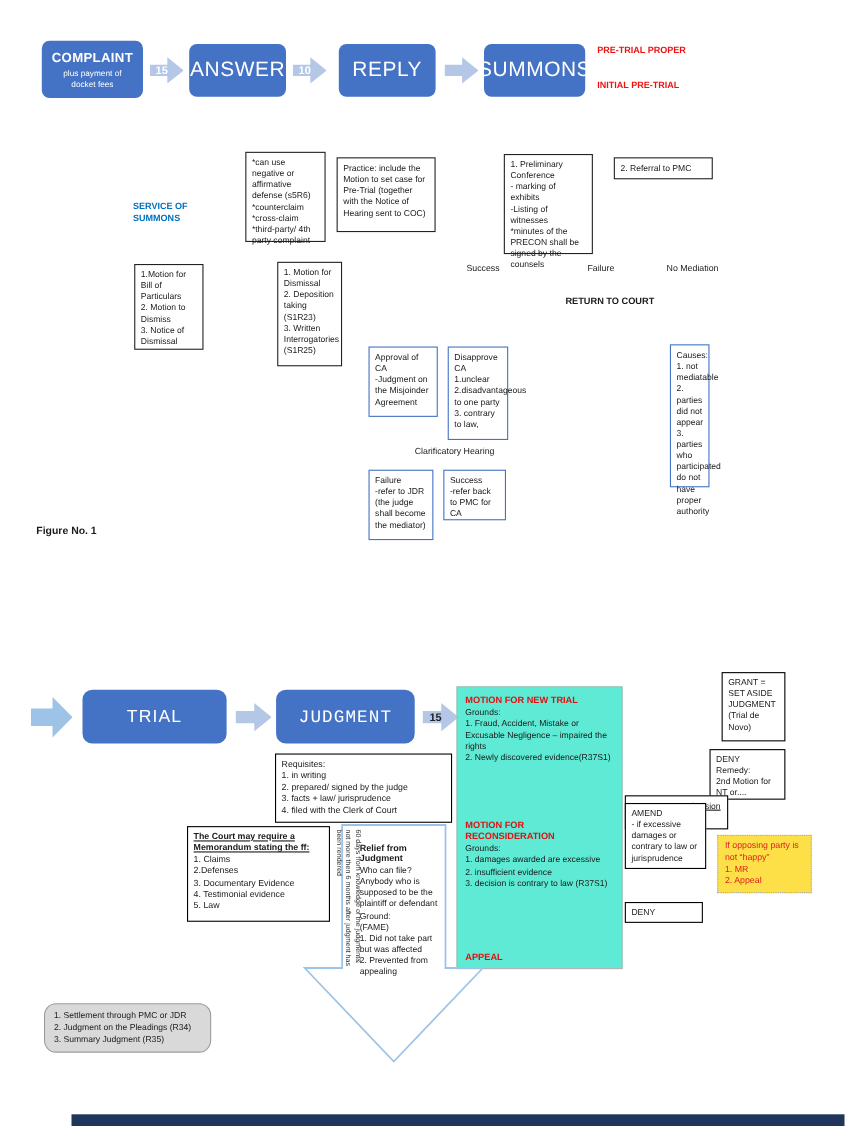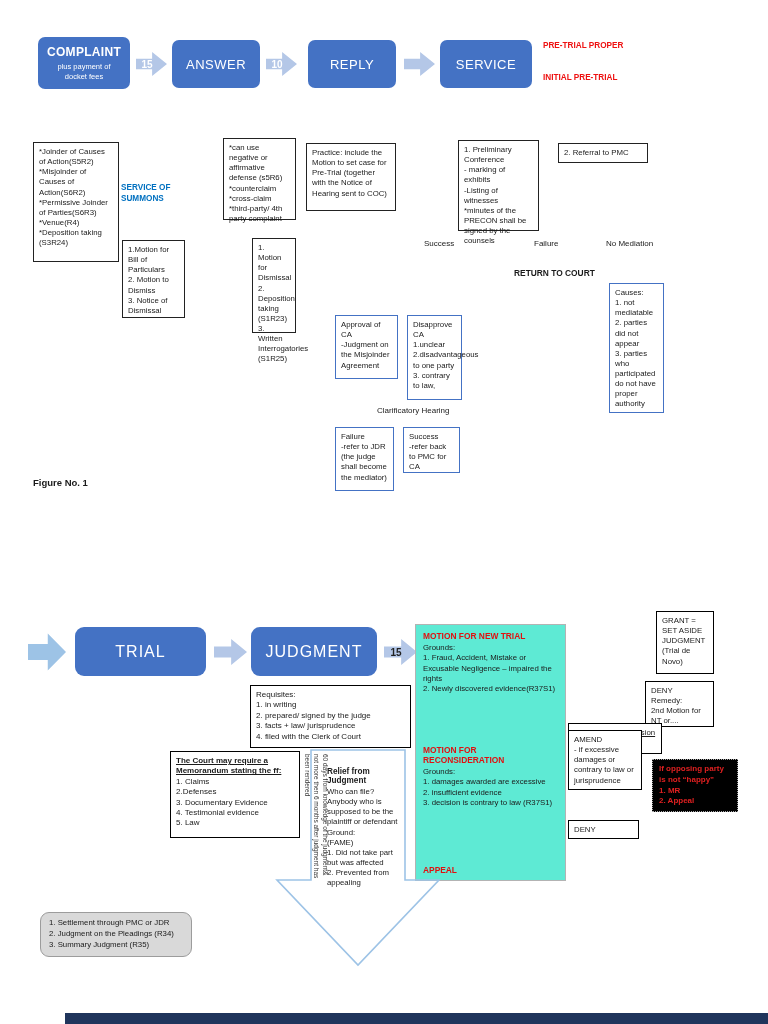--- a/index.html
+++ b/index.html
@@ -6,37 +6,37 @@
   .canvas{position:relative;width:768px;height:1024px;background:#ffffff;overflow:hidden;
           font-family:"Liberation Sans",sans-serif;color:#1a1a1a;}
   .abs{position:absolute;box-sizing:border-box;}
   .pre{white-space:pre-wrap;}
   
   .flowbox{background:#4472C4;color:#fff;border-radius:7px;display:flex;flex-direction:column;
            align-items:center;justify-content:center;text-align:center;}
   .flowbox .t1{font-size:12px;font-weight:bold;letter-spacing:.3px;}
   .flowbox .t2{font-size:7.5px;margin-top:3px;line-height:1.3;}
   .flowbox.big{font-size:16px;letter-spacing:1px;color:#fff;}
-  .flowname{font-size:13px;letter-spacing:.5px;text-align:right;}
+  .flowname{font-size:19px;letter-spacing:.5px;text-align:right;}
   
   .barrow{background:#B4C7E7;display:flex;align-items:center;justify-content:center;
           clip-path:polygon(0 30%,52% 30%,52% 4%,100% 50%,52% 96%,52% 70%,0 70%);}
   .barrow span{font-size:10px;font-weight:bold;color:#fff;margin-right:9px;}
   .barrow.dark span{color:#222;}
   .barrow.lead{background:#9DC3E6;}
   
   .box{background:#fff;border:1px solid #222;padding:4px 5px;font-size:7.8px;line-height:1.3;}
   .box.blue{border:1px solid #4472C4;}
   .box.thick{border:1.8px solid #000;}
   .box.med{border:1.4px solid #000;}
   .lbl{font-size:8px;}
   .red{color:#EE1111;font-weight:bold;font-size:8.2px;}
   .bluetxt{color:#0070C0;font-weight:bold;font-size:8.2px;line-height:1.3;}
   .boldlbl{font-weight:bold;font-size:8.4px;}
-  .dotted{border:1.3px dotted #aaa;color:#E02020;font-size:8px;line-height:1.35;padding:4px 6px;background:#000000;font-weight:bold;}
+  .dotted{border:1.3px dotted #aaa;color:#E02020;font-size:8px;line-height:1.35;padding:4px 6px;background:#fde047;}
   .grayround{background:#D9D9D9;border:1px solid #9c9c9c;border-radius:9px;padding:5px 8px;font-size:7.8px;line-height:1.4;}
   .vnote{font-size:6.5px;line-height:1.35;color:#333;transform:rotate(90deg) translateY(-100%);transform-origin:top left;}
   .panelhead{font-size:8.4px;font-weight:bold;color:#E01010;margin-bottom:2px;}
   .panelbody{font-size:7.8px;line-height:1.32;}
   .relief .h{font-weight:bold;font-size:8.2px;margin-bottom:2px;}
   .relief .b{font-size:7.8px;line-height:1.3;}
   .memohead{text-decoration:underline;font-weight:bold;}
   .bottombar{background:#20355C;}
 </style>
 </head>
@@ -56,77 +56,72 @@
     <div class="flowname">ANSWER</div>
   </div>
   <div class="abs barrow" style="left:266px;top:51px;width:31px;height:26px;">
     <span>10</span>
   </div>
   <div class="abs flowbox" style="left:308px;top:40px;width:88px;height:48px;">
     <div class="flowname">REPLY</div>
   </div>
   <div class="abs barrow" style="left:404px;top:51px;width:31px;height:26px;"></div>
   <div class="abs flowbox" style="left:440px;top:40px;width:92px;height:48px;">
-    <div class="flowname">SERVICE</div>
+    <div class="flowname">SUMMONS</div>
   </div>
   <div class="abs red" style="left:543px;top:41px;width:95px;">PRE-TRIAL PROPER</div>
   <div class="abs red" style="left:543px;top:73px;width:95px;">INITIAL PRE-TRIAL</div>
 
-  <div class="abs box pre" style="left:33px;top:142px;width:86px;height:120px;">*Joinder of Causes of Action(S5R2)
-*Misjoinder of Causes of Action(S6R2)
-*Permissive Joinder of Parties(S6R3)
-*Venue(R4)
-*Deposition taking (S3R24)</div>
   <div class="abs bluetxt" style="left:121px;top:183px;width:50px;">SERVICE OF SUMMONS</div>
   <div class="abs box pre" style="left:175px;top:138px;width:73px;height:82px;margin-left:48px;">*can use negative or affirmative defense (s5R6)
 *counterclaim
 *cross-claim
 *third-party/ 4th party complaint</div>
   <div class="abs box pre" style="left:306px;top:143px;width:90px;height:68px;">Practice: include the Motion to set case for Pre-Trial (together with the Notice of Hearing sent to COC)</div>
   <div class="abs box pre" style="left:458px;top:140px;width:81px;height:91px;">1. Preliminary Conference
 - marking of exhibits
 -Listing of witnesses
 *minutes of the PRECON shall be signed by the counsels</div>
   <div class="abs box" style="left:558px;top:143px;width:90px;height:20px;">2. Referral to PMC</div>
 
   <div class="abs box pre" style="left:122px;top:240px;width:63px;height:78px;">1.Motion for Bill of Particulars
 2. Motion to Dismiss
 3. Notice of Dismissal</div>
-  <div class="abs box pre" style="left:252px;top:238px;width:44px;height:95px;">1. Motion for Dismissal
+  <div class="abs box pre" style="left:252px;top:238px;width:59px;height:95px;">1. Motion for Dismissal
 2. Deposition taking (S1R23)
 3. Written Interrogatories (S1R25)</div>
 
   <div class="abs lbl" style="left:424px;top:239px;">Success</div>
   <div class="abs lbl" style="left:534px;top:239px;">Failure</div>
   <div class="abs lbl" style="left:606px;top:239px;">No Mediation</div>
   <div class="abs boldlbl" style="left:514px;top:268px;">RETURN TO COURT</div>
 
   <div class="abs box blue pre" style="left:335px;top:315px;width:63px;height:64px;">Approval of CA
 -Judgment on the Misjoinder Agreement</div>
   <div class="abs box blue pre" style="left:407px;top:315px;width:55px;height:85px;">Disapprove CA
 1.unclear
 2.disadvantageous to one party
 3. contrary to law,</div>
-  <div class="abs box blue pre" style="left:609px;top:283px;width:55px;height:130px;">Causes:
+  <div class="abs box blue pre" style="left:609px;top:313px;width:36px;height:130px;">Causes:
 1. not mediatable
 2. parties did not appear
 3. parties who participated do not have proper authority</div>
 
   <div class="abs lbl" style="left:377px;top:406px;">Clarificatory Hearing</div>
   <div class="abs box blue pre" style="left:335px;top:427px;width:59px;height:64px;">Failure
 -refer to JDR (the judge shall become the mediator)</div>
   <div class="abs box blue pre" style="left:403px;top:427px;width:57px;height:46px;">Success
 -refer back to PMC for CA</div>
 
   <div class="abs boldlbl" style="left:33px;top:477px;font-size:9.5px;">Figure No. 1</div>
 
   <div class="abs barrow lead" style="left:28px;top:632px;width:38px;height:40px;"></div>
   <div class="abs flowbox big" style="left:75px;top:627px;width:131px;height:49px;border-radius:9px;">TRIAL</div>
   <div class="abs barrow" style="left:214px;top:638px;width:33px;height:28px;"></div>
-  <div class="abs flowbox big" style="left:251px;top:627px;width:126px;height:49px;border-radius:9px;">JUDGMENT</div>
+  <div class="abs flowbox big" style="left:251px;top:627px;width:126px;height:49px;border-radius:9px;font-family:Liberation Mono, monospace;">JUDGMENT</div>
   <div class="abs barrow dark" style="left:384px;top:638px;width:33px;height:28px;">
     <span>15</span>
   </div>
 
   <div class="abs" style="left:415px;top:624px;width:151px;height:257px;border:1px solid #b3b3b3;background:#5eead4;">
     <div class="abs" style="left:7px;top:6px;right:5px;">
       <div class="panelhead">MOTION FOR NEW TRIAL</div>
       <div class="panelbody pre">Grounds:
 1. Fraud, Accident, Mistake or Excusable Negligence – impaired the rights
 2. Newly discovered evidence(R37S1)</div>
@@ -175,19 +170,19 @@
 
   <div class="abs relief" style="left:327px;top:767px;width:74px;">
     <div class="h">Relief from Judgment</div>
     <div class="b pre">Who can file? Anybody who is supposed to be the plaintiff or defendant
 Ground:
 (FAME)
 1. Did not take part but was affected
 2. Prevented from appealing</div>
   </div>
 
-  <div class="abs grayround pre" style="left:40px;top:912px;width:152px;">1. Settlement through PMC or JDR
+  <div class="abs grayround pre" style="left:40px;top:912px;width:152px;border-radius:11px;">1. Settlement through PMC or JDR
 2. Judgment on the Pleadings (R34)
 3. Summary Judgment (R35)</div>
 
   <div class="abs bottombar" style="left:65px;top:1013px;width:703px;height:11px;"></div>
 
 </div>
 
 </body></html>

